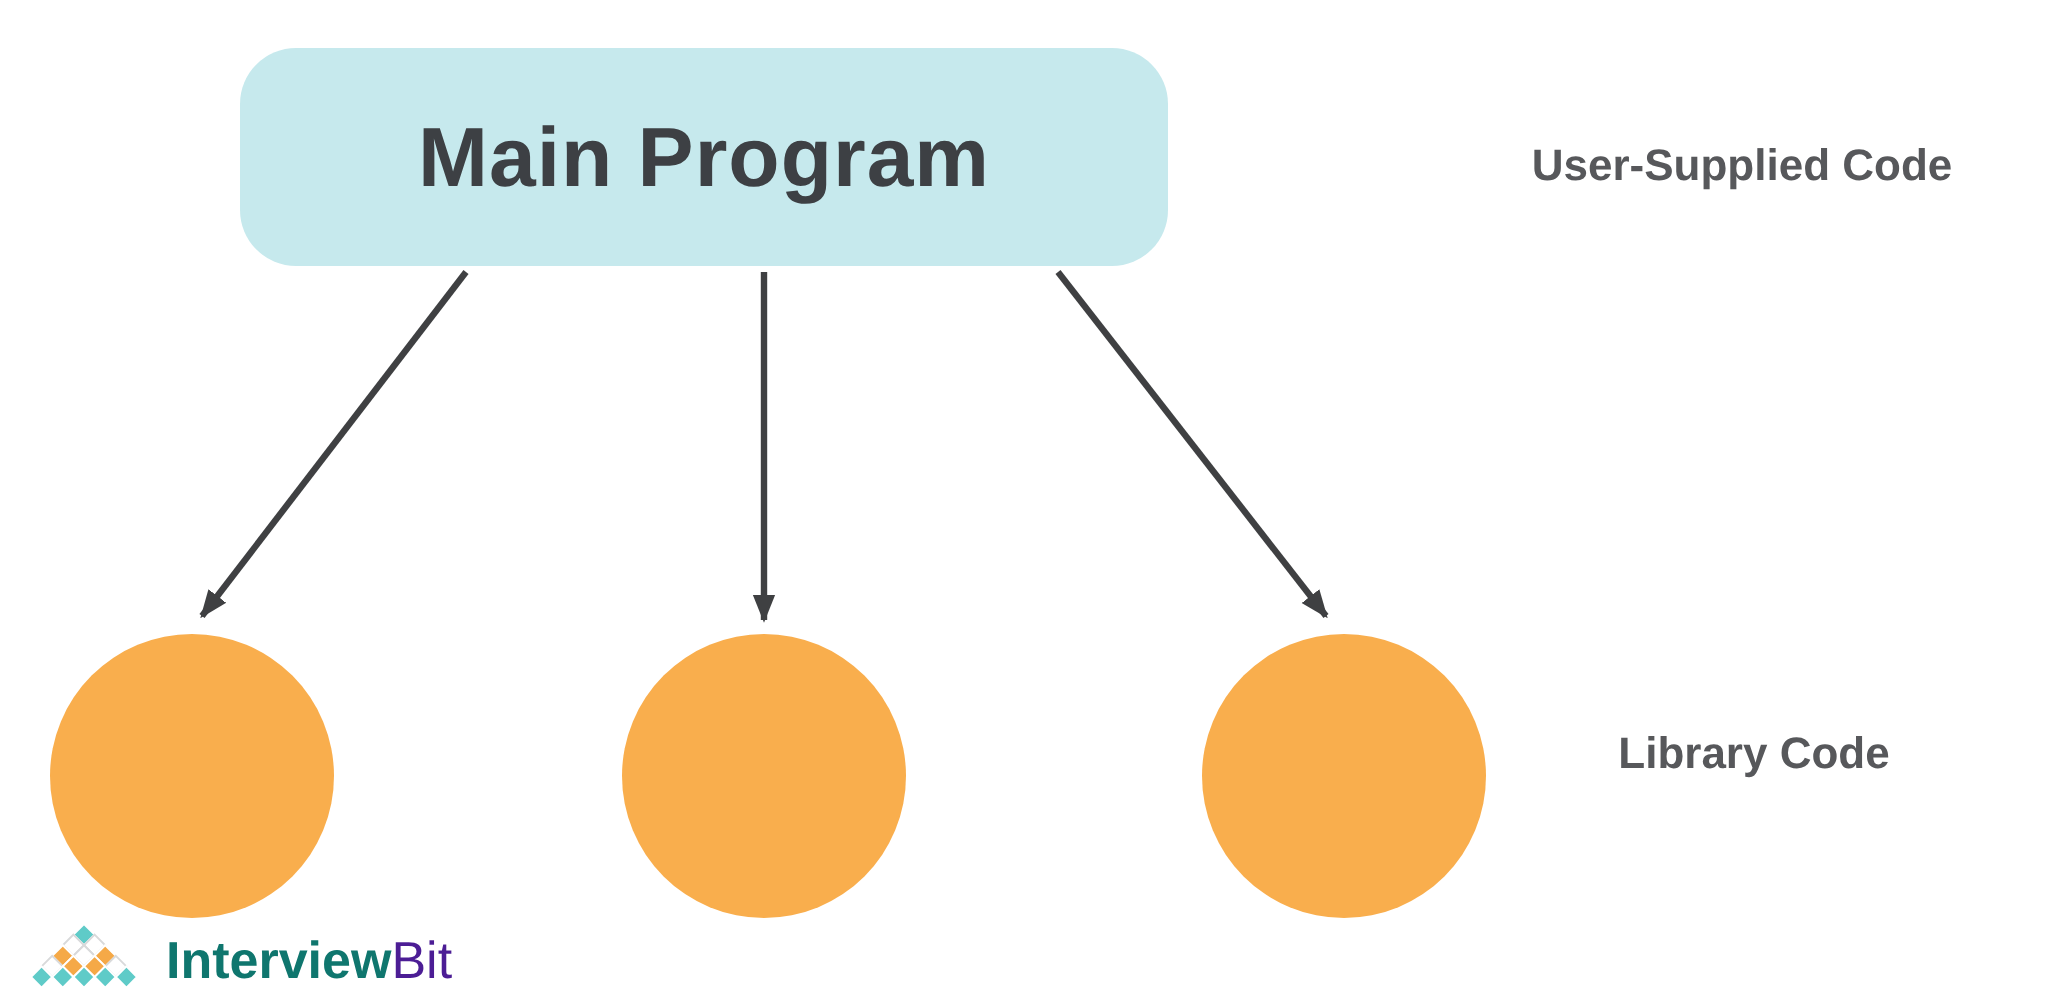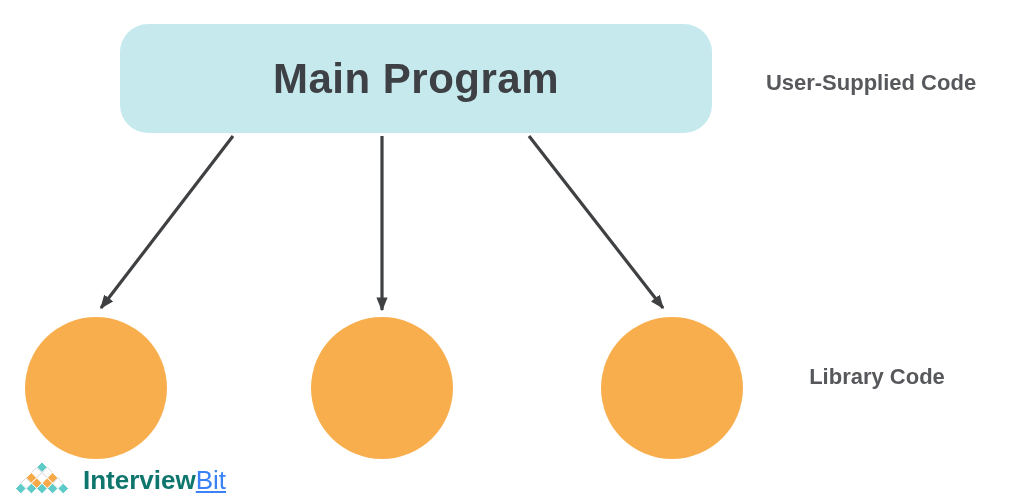--- a/index.html
+++ b/index.html
@@ -12,21 +12,21 @@
     position: relative;
     width: 1024px;
     height: 500px;
     background: #ffffff;
     overflow: hidden;
   }
   .main-box {
     position: absolute;
     left: 120px;
     top: 24px;
-    width: 592px;
+    width: 464px;
     height: 109px;
     background: #C6E9ED;
     border-radius: 28px;
     display: flex;
     align-items: center;
     justify-content: center;
   }
   .main-box .title {
     font-size: 42px;
     font-weight: bold;
@@ -80,22 +80,21 @@
     font-size: 26px;
     line-height: 26px;
     white-space: nowrap;
   }
   .logo-text .primary {
     font-weight: bold;
     color: #0f766e;
   }
   .logo-text .secondary {
     font-weight: 400;
-    color: #3b82f6;
-    text-decoration: underline;
+    color: #4c1d95;
   }
 </style>
 </head>
 <body>
 
 <div class="canvas">
 
   <div class="main-box">
     <span class="title">Main Program</span>
   </div>

